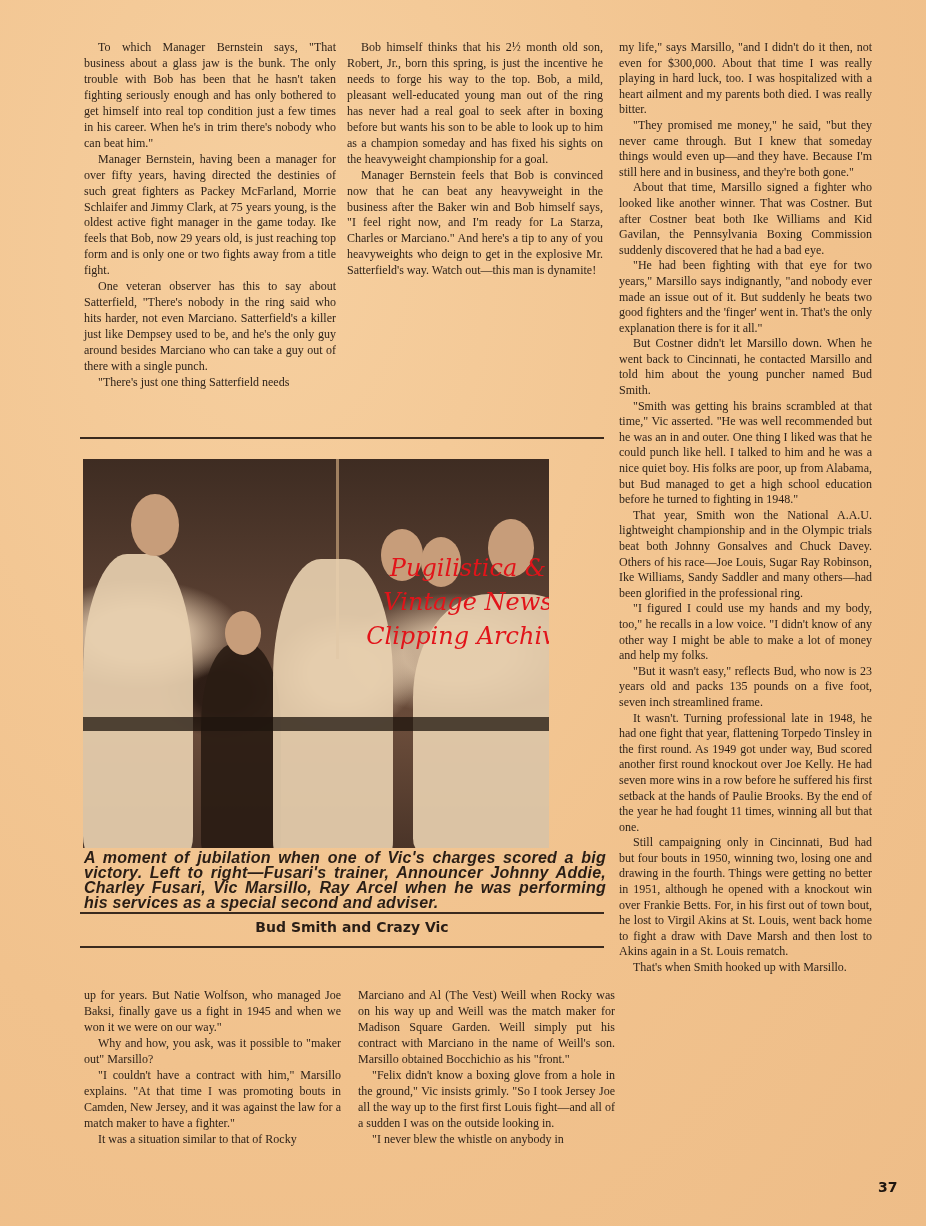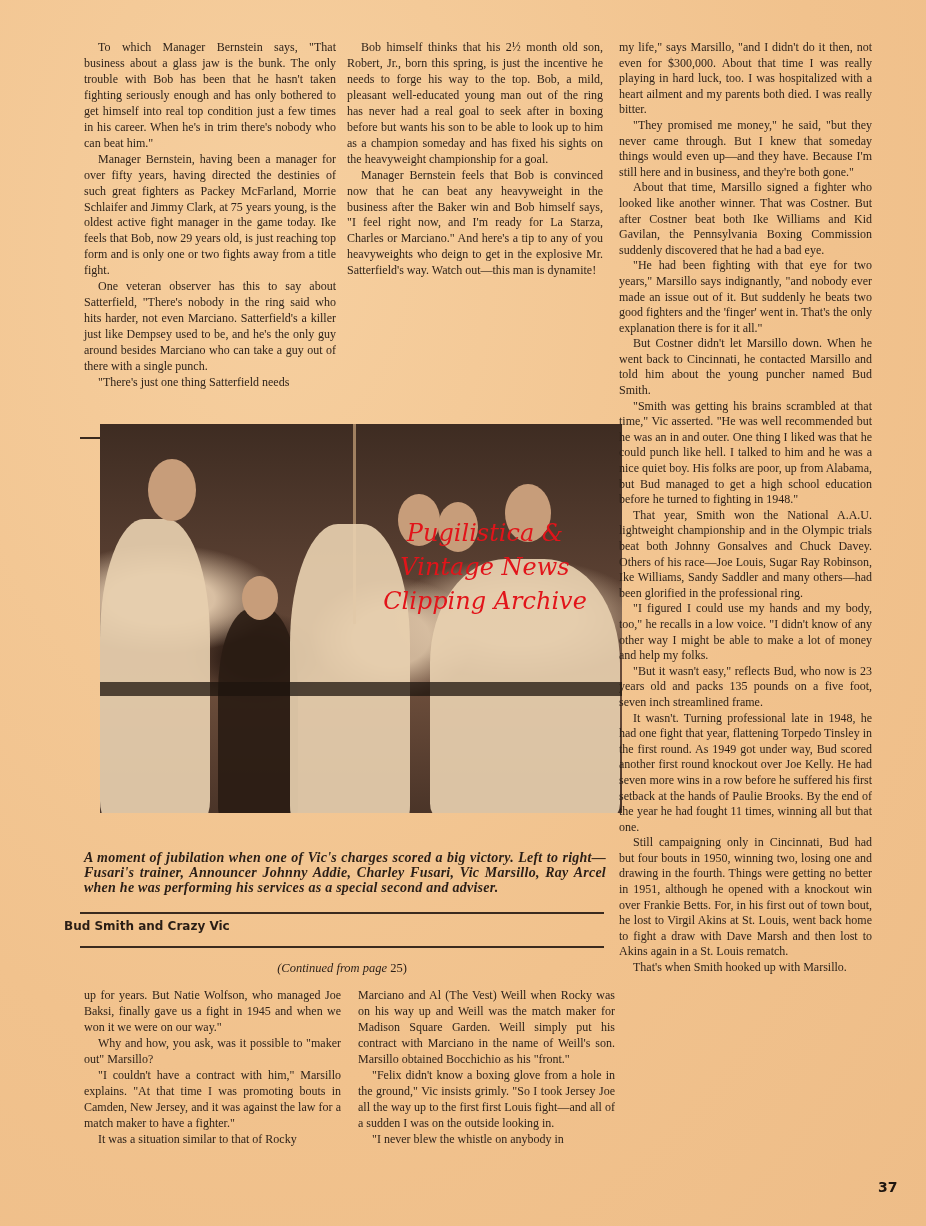--- a/index.html
+++ b/index.html
@@ -27,55 +27,54 @@
   #col3 p { line-height: 15.6px; }
   #col4 { left: 84px; top: 988px; width: 257px; }
   #col5 { left: 358px; top: 988px; width: 257px; }
 
   .rule { position: absolute; background: #3a2a1e; height: 2px; }
   #rule-top { left: 80px; top: 437px; width: 524px; }
   #rule-h1 { left: 80px; top: 912px; width: 524px; }
   #rule-h2 { left: 80px; top: 946px; width: 524px; }
 
   .photo {
-    position: absolute; left: 83px; top: 424px; width: 522px; height: 389px;
+    position: absolute; left: 83px; top: 459px; width: 466px; height: 389px;
     background:
       radial-gradient(ellipse at 12% 45%, rgba(230,205,175,0.9) 0 8%, transparent 18%),
       radial-gradient(ellipse at 56% 55%, rgba(225,200,170,0.85) 0 9%, transparent 20%),
       radial-gradient(ellipse at 80% 50%, rgba(225,200,170,0.8) 0 10%, transparent 22%),
       radial-gradient(ellipse at 30% 60%, rgba(40,25,18,0.9) 0 6%, transparent 14%),
       linear-gradient(180deg, #3e2c22 0%, #5a4032 40%, #6a4c3a 70%, #4a3428 100%);
     overflow: hidden;
-    margin-left: 17px;
   }
   .photo .rope { position: absolute; left: 0; width: 100%; height: 14px; background: rgba(30,20,14,0.75); }
   .photo .figure { position: absolute; background: #e7cfaf; border-radius: 40% 40% 6% 6%; opacity: 0.92; }
   .photo .figure.dark { background: #2a1c14; }
   .photo .head { position: absolute; background: #c79d7a; border-radius: 50%; }
   .photo .pole { position: absolute; background: #a08060; width: 3px; }
   .watermark {
     position: absolute; left: 265px; top: 92px; width: 240px;
     font-family: "DejaVu Serif", "Liberation Serif", serif;
     font-style: italic;
     color: #e2141a;
     font-size: 24px;
     line-height: 34px;
     text-align: center;
   }
   .caption {
     position: absolute; left: 84px; top: 850px; width: 522px;
-    font-family: Liberation Serif, serif;
+    font-family: Liberation Sans, sans-serif;
     font-style: italic; font-weight: bold;
-    font-size: 14px; line-height: 15px;
+    font-size: 16px; line-height: 15px;
     text-align: justify; color: #2a1e16; letter-spacing: 0.25px;
   }
   .headline {
-    position: absolute; left: 64px; top: 919px; width: 524px; text-align: left;
+    position: absolute; left: 90px; top: 919px; width: 524px; text-align: center;
     font-family: "DejaVu Sans", "Liberation Sans", sans-serif;
-    font-weight: bold; font-size: 12px; color: #2a1e16;
+    font-weight: bold; font-size: 14px; color: #2a1e16;
   }
   .continued {
     position: absolute; left: 80px; top: 961px; width: 524px; text-align: center;
     font-family: "Liberation Serif", serif; font-style: italic;
     font-size: 12.5px; color: #2a1e16;
   }
   .continued .num { font-style: normal; }
   .pagenum {
     position: absolute; left: 878px; top: 1179px;
     font-family: "DejaVu Sans", "Liberation Sans", sans-serif;
@@ -119,23 +118,20 @@
       <div>Clipping Archive</div>
     </div>
   </div>
 
   <div class="caption">A moment of jubilation when one of Vic's charges scored a big victory. Left to right—Fusari's trainer, Announcer Johnny Addie, Charley Fusari, Vic Marsillo, Ray Arcel when he was performing his services as a special second and adviser.</div>
 
   <div class="rule" id="rule-h1"></div>
   <div class="headline">Bud Smith and Crazy Vic</div>
   <div class="rule" id="rule-h2"></div>
 
-  <div class="continued">
-    <span>(Continued from page </span><span class="num">25</span><span class="num">)</span>
-  </div>
 
   <div class="col" id="col4">
     <p class="noindent">up for years. But Natie Wolfson, who managed Joe Baksi, finally gave us a fight in 1945 and when we won it we were on our way."</p>
     <p>Why and how, you ask, was it possible to "maker out" Marsillo?</p>
     <p>"I couldn't have a contract with him," Marsillo explains. "At that time I was promoting bouts in Camden, New Jersey, and it was against the law for a match maker to have a fighter."</p>
     <p>It was a situation similar to that of Rocky</p>
   </div>
 
   <div class="col" id="col5">
     <p class="noindent">Marciano and Al (The Vest) Weill when Rocky was on his way up and Weill was the match maker for Madison Square Garden. Weill simply put his contract with Marciano in the name of Weill's son. Marsillo obtained Bocchichio as his "front."</p>

